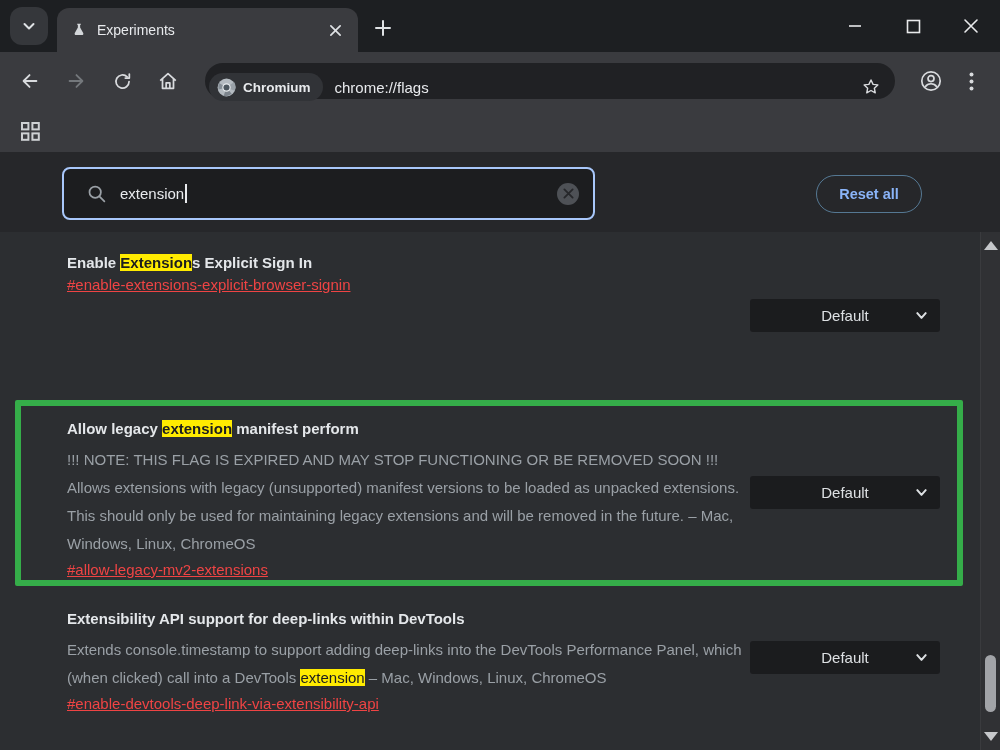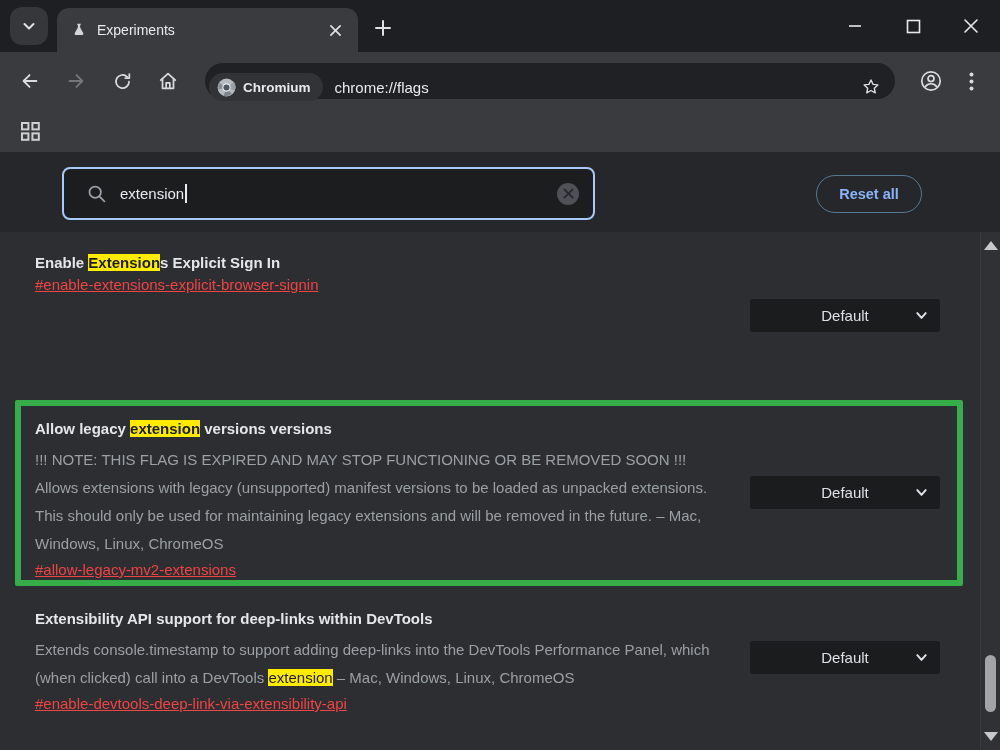--- a/index.html
+++ b/index.html
@@ -84,21 +84,21 @@
   }
   .reset-all-btn {
     position: absolute; right: 78px; top: 23px; width: 106px; height: 38px;
     border-radius: 19px; border: 1.5px solid rgba(110,165,205,0.65);
     background: transparent; color: #8ab4f8; font-size: 14.5px; font-weight: 700;
     font-family: inherit; cursor: pointer;
   }
 
   
   .content { position: relative; height: 518px; background: #2c2e31; }
-  .flag-row { position: absolute; left: 0; right: 22px; }
+  .flag-row { position: absolute; left: 0; right: 22px; padding-left: 32px; }
   .flag-text { margin-left: 35px; width: 700px; }
   .flag-title { font-size: 15px; font-weight: 700; color: #e4e7ea; line-height: 21px; }
   .hl { background: #ffeb00; color: #1c1d1f; }
   .flag-desc { margin-top: 7px; font-size: 15px; color: #9aa0a6; line-height: 28px; }
   .flag-link { margin-top: 2px; font-size: 15px; line-height: 20px; }
   .flag-link a { color: #ef4444; text-decoration: underline; cursor: pointer; }
   .flag-select {
     position: absolute; right: 38px; width: 190px; height: 33px;
     background: #1b1c1e; border-radius: 3px; color: #dde0e3; font-size: 15px;
     display: flex; align-items: center; justify-content: center; cursor: pointer;
@@ -300,21 +300,21 @@
       <span class="chev">
         <svg width="13" height="13" viewBox="0 0 14 14">
             <path d="M2.5 4.5L7 9.5l4.5-5" fill="none" stroke="currentColor" stroke-width="2.2" stroke-linecap="round" stroke-linejoin="round"></path>
           </svg>
       </span>
     </div>
   </div>
 
   <div class="flag-row row-2">
     <div class="flag-text">
-      <div class="flag-title"><span>Allow legacy </span><span class="hl">extension</span><span> versions versions</span></div>
+      <div class="flag-title"><span>Allow legacy </span><span class="hl">extension</span><span> manifest perform</span></div>
       <div class="flag-desc">
         <div>!!! NOTE: THIS FLAG IS EXPIRED AND MAY STOP FUNCTIONING OR BE REMOVED SOON !!!</div>
         <div>Allows extensions with legacy (unsupported) manifest versions to be loaded as unpacked extensions. This should only be used for maintaining legacy extensions and will be removed in the future. – Mac, Windows, Linux, ChromeOS</div>
       </div>
       <div class="flag-link"><a>#allow-legacy-mv2-extensions</a></div>
     </div>
     <div class="flag-select">
       <span>Default</span>
       <span class="chev">
         <svg width="13" height="13" viewBox="0 0 14 14">

